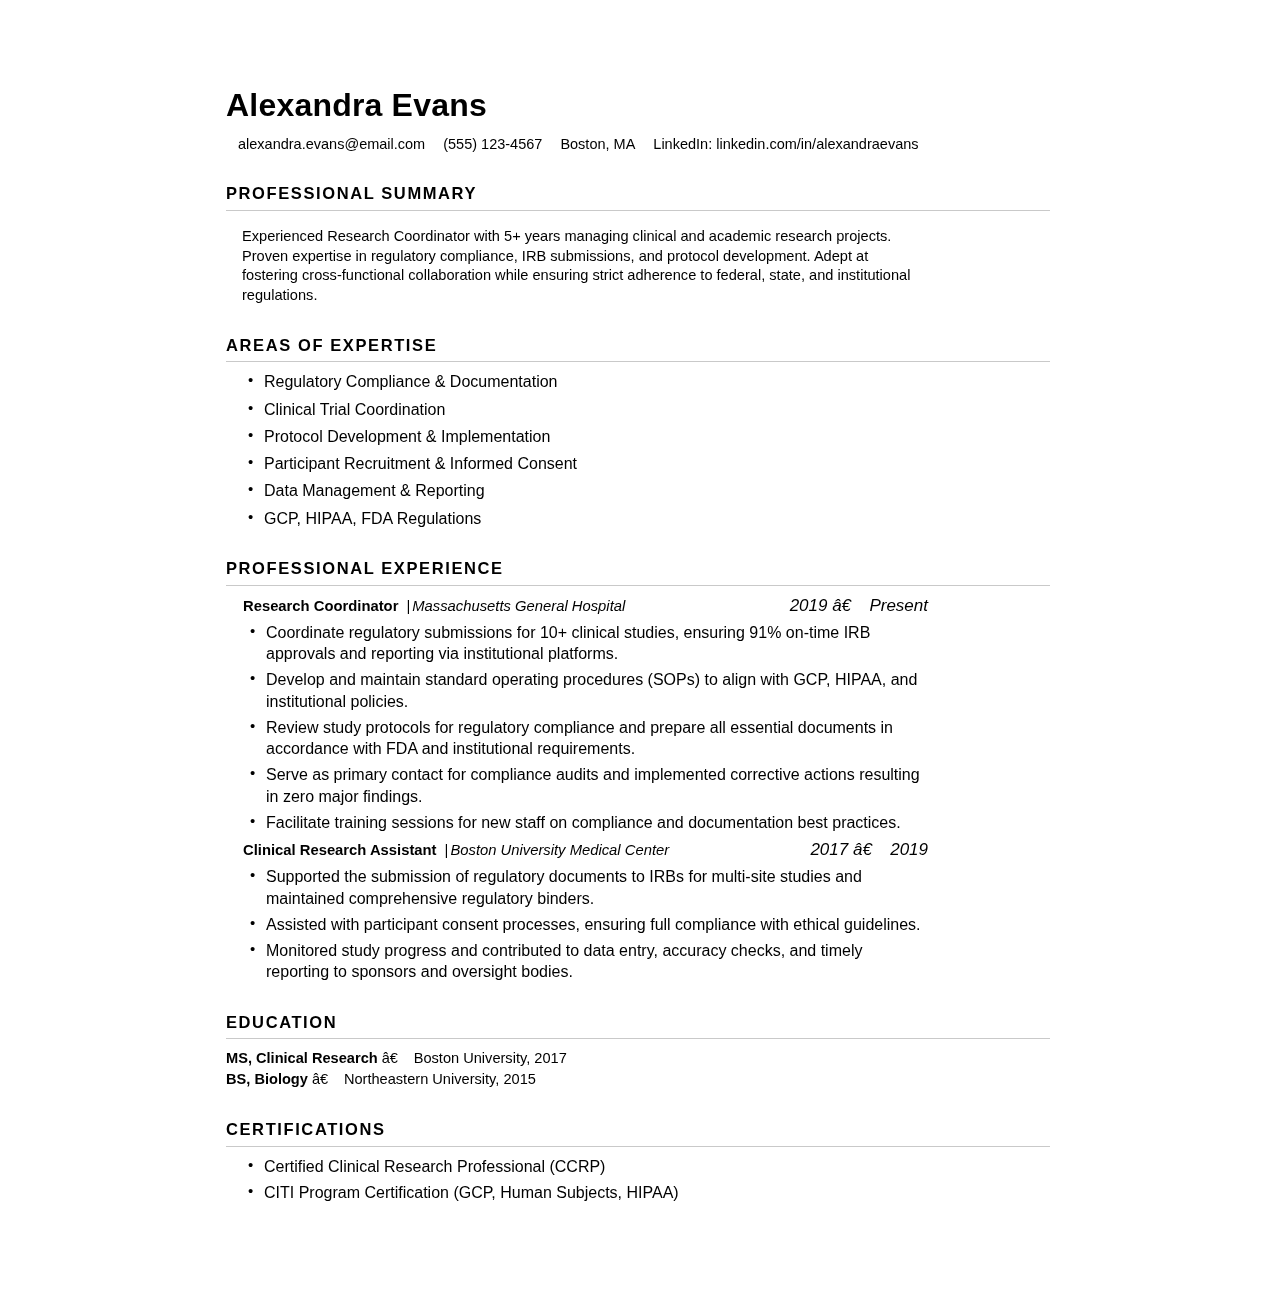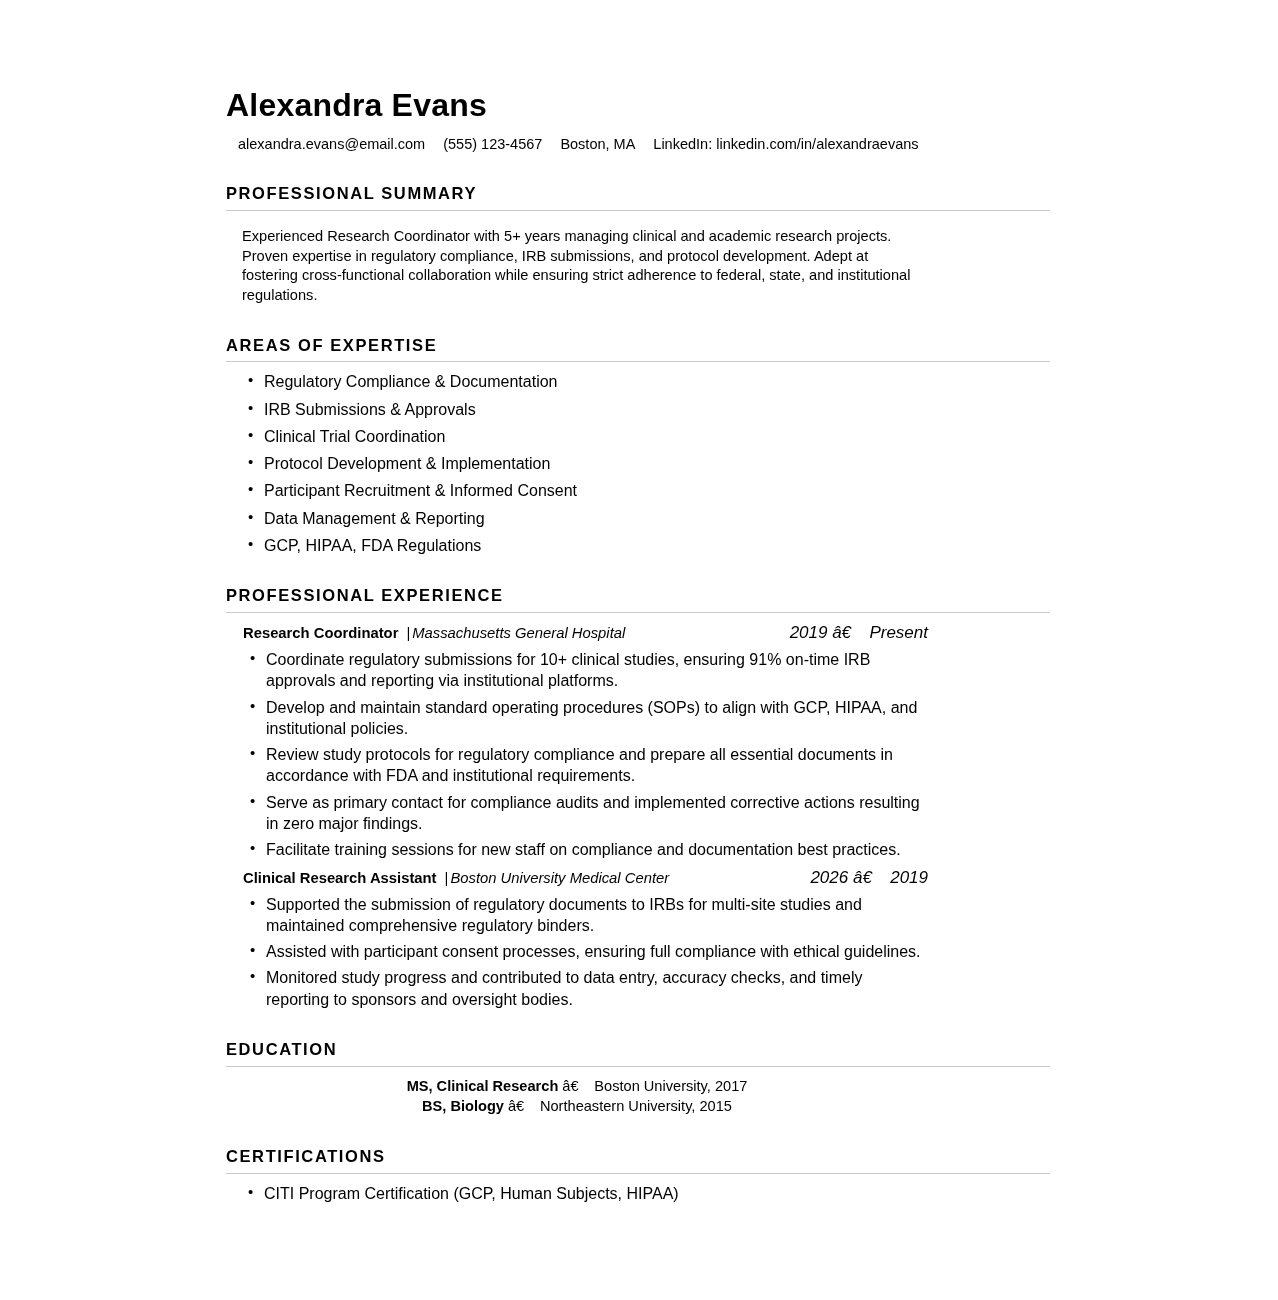--- a/index.html
+++ b/index.html
@@ -100,21 +100,20 @@
     font-size: 17px;
     font-style: italic;
     white-space: nowrap;
     line-height: 1.3;
   }
   
   .edu-line {
     font-size: 14.6px;
     line-height: 1.42;
     margin: 0;
-    text-align: center;
   }
   .edu-degree { font-weight: bold; }
   .edu-rest { font-weight: normal; }
 </style>
 </head>
 <body>
 
 <div class="page">
 
   <div>
@@ -128,21 +127,20 @@
     <h2 class="section-title">PROFESSIONAL SUMMARY</h2>
     <hr class="rule">
     <p class="summary-text">Experienced Research Coordinator with 5+ years managing clinical and academic research projects. Proven expertise in regulatory compliance, IRB submissions, and protocol development. Adept at fostering cross-functional collaboration while ensuring strict adherence to federal, state, and institutional regulations.</p>
   </div>
 
   <div class="section">
     <h2 class="section-title">AREAS OF EXPERTISE</h2>
     <hr class="rule">
     <ul class="bullets expertise">
       <li>Regulatory Compliance &amp; Documentation</li>
-      <li>IRB Submissions &amp; Approvals</li>
       <li>Clinical Trial Coordination</li>
       <li>Protocol Development &amp; Implementation</li>
       <li>Participant Recruitment &amp; Informed Consent</li>
       <li>Data Management &amp; Reporting</li>
       <li>GCP, HIPAA, FDA Regulations</li>
     </ul>
   </div>
 
   <div class="section">
     <h2 class="section-title">PROFESSIONAL EXPERIENCE</h2>
@@ -158,38 +156,39 @@
         <li>Develop and maintain standard operating procedures (SOPs) to align with GCP, HIPAA, and institutional policies.</li>
         <li>Review study protocols for regulatory compliance and prepare all essential documents in accordance with FDA and institutional requirements.</li>
         <li>Serve as primary contact for compliance audits and implemented corrective actions resulting in zero major findings.</li>
         <li>Facilitate training sessions for new staff on compliance and documentation best practices.</li>
       </ul>
     </div>
 
     <div class="job">
       <div class="job-header">
         <span class="job-header-left"><span class="job-title">Clinical Research Assistant</span><span class="job-sep">|</span><span class="job-company">Boston University Medical Center</span></span>
-        <span class="job-dates">2026 â€ 2019</span>
+        <span class="job-dates">2017 â€ 2019</span>
       </div>
       <ul class="bullets job-bullets">
         <li>Supported the submission of regulatory documents to IRBs for multi-site studies and maintained comprehensive regulatory binders.</li>
         <li>Assisted with participant consent processes, ensuring full compliance with ethical guidelines.</li>
         <li>Monitored study progress and contributed to data entry, accuracy checks, and timely reporting to sponsors and oversight bodies.</li>
       </ul>
     </div>
   </div>
 
   <div class="section">
     <h2 class="section-title">EDUCATION</h2>
     <hr class="rule">
     <p class="edu-line"><span class="edu-degree">MS, Clinical Research</span><span class="edu-rest"> â€ Boston University, 2017</span></p>
     <p class="edu-line"><span class="edu-degree">BS, Biology</span><span class="edu-rest"> â€ Northeastern University, 2015</span></p>
   </div>
 
   <div class="section">
     <h2 class="section-title">CERTIFICATIONS</h2>
     <hr class="rule">
     <ul class="bullets certs">
+      <li>Certified Clinical Research Professional (CCRP)</li>
       <li>CITI Program Certification (GCP, Human Subjects, HIPAA)</li>
     </ul>
   </div>
 
 </div>
 
 </body></html>

